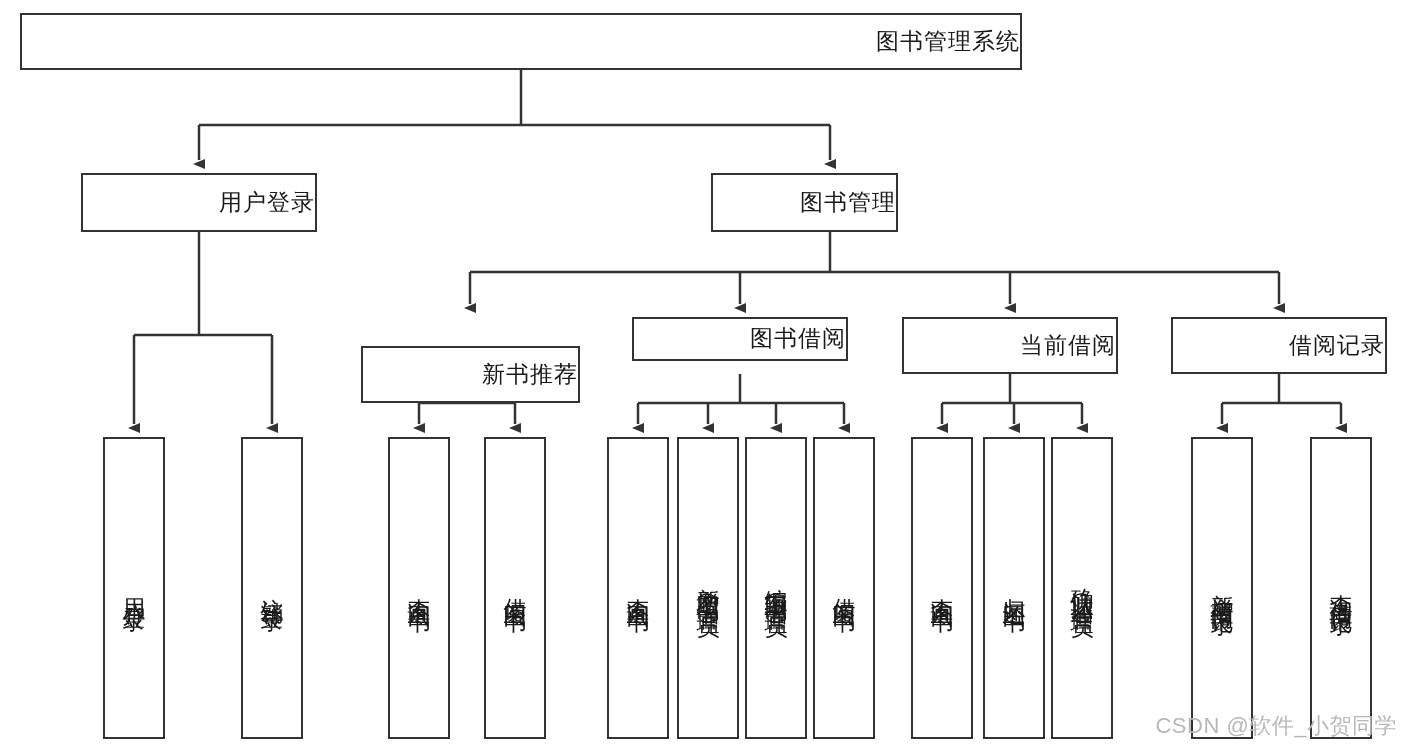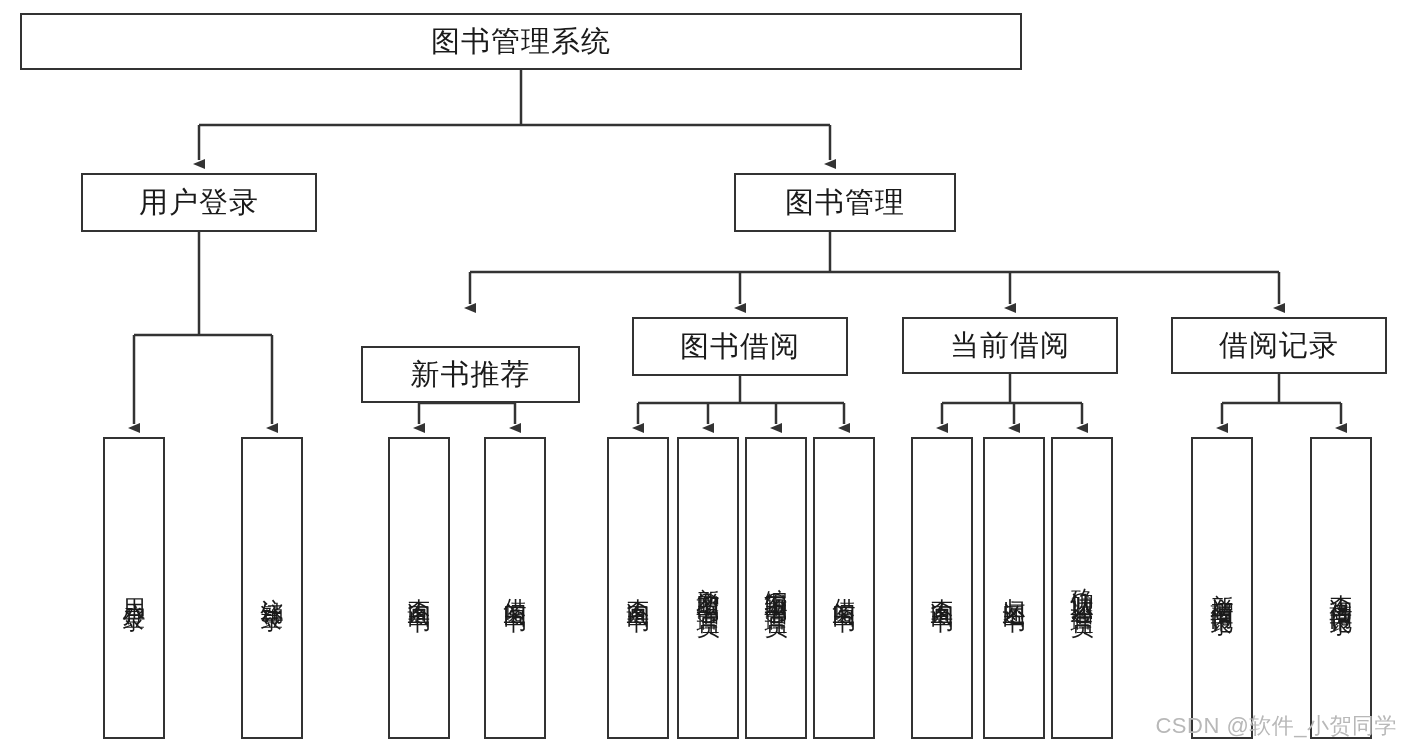--- a/index.html
+++ b/index.html
@@ -30,23 +30,24 @@
     position: absolute;
     box-sizing: border-box;
     background: #ffffff;
     border: 2px solid #333333;
     display: flex;
     align-items: center;
     justify-content: center;
     color: #1a1a1a;
   }
   .node.horiz {
-    font-size: 29px;
+    font-size: 23px;
     letter-spacing: 1px;
     line-height: 1.2;
+    justify-content: flex-end;
   }
   .node.vert {
     writing-mode: vertical-rl;
     text-orientation: upright;
     font-size: 23px;
     line-height: 1.25;
     letter-spacing: 4px;
     padding: 6px 0;
     text-align: center;
   }
@@ -123,28 +124,28 @@
     </g>
   </svg>
 
   <div class="node horiz" style="left: 20px; top: 13px; width: 1002px; height: 57px;">
     <span class="label">图书管理系统</span>
   </div>
 
   <div class="node horiz" style="left: 81px; top: 173px; width: 236px; height: 59px;">
     <span class="label">用户登录</span>
   </div>
-  <div class="node horiz" style="left: 711px; top: 173px; width: 222px; height: 59px; margin-left: 23px;">
+  <div class="node horiz" style="left: 711px; top: 173px; width: 187px; height: 59px;">
     <span class="label">图书管理</span>
   </div>
 
   <div class="node horiz" style="left: 361px; top: 317px; width: 219px; height: 57px; margin-top: 29px;">
     <span class="label">新书推荐</span>
   </div>
-  <div class="node horiz" style="left: 632px; top: 317px; width: 216px; height: 59px;">
+  <div class="node horiz" style="left: 632px; top: 317px; width: 216px; height: 44px;">
     <span class="label">图书借阅</span>
   </div>
   <div class="node horiz" style="left: 1171px; top: 317px; width: 216px; height: 57px;">
     <span class="label">借阅记录</span>
   </div>
   <div class="node horiz" style="left: 902px; top: 317px; width: 216px; height: 57px;">
     <span class="label">当前借阅</span>
   </div>
 
   <div class="node vert" style="left: 103px; top: 437px; width: 62px; height: 302px;">

